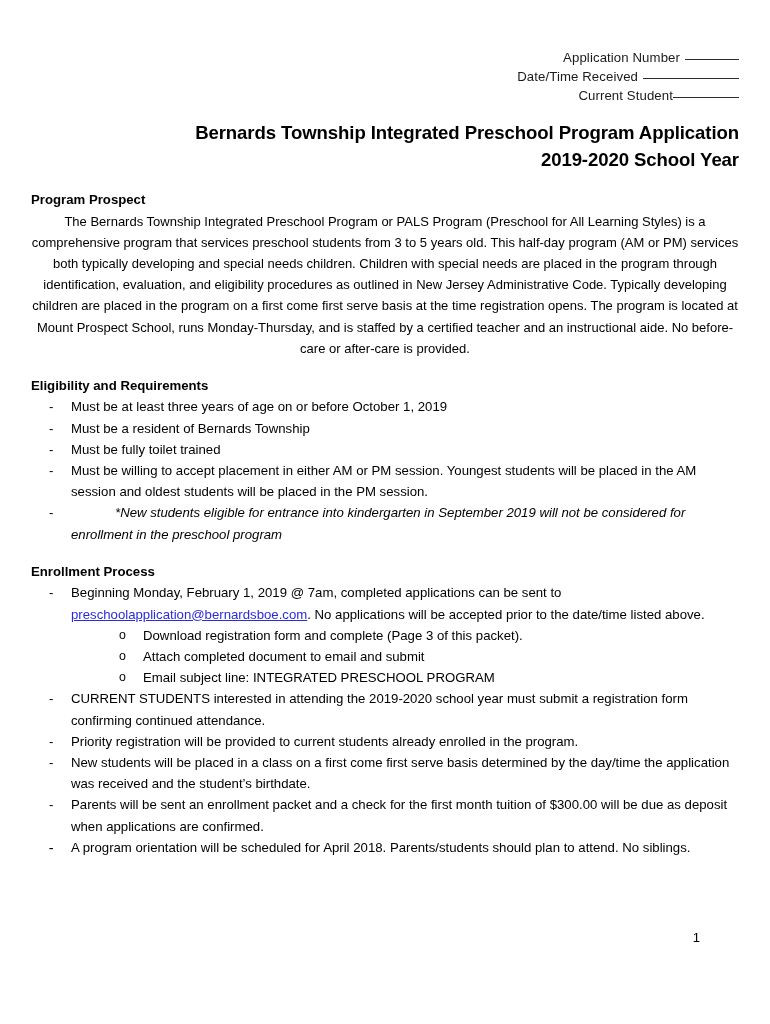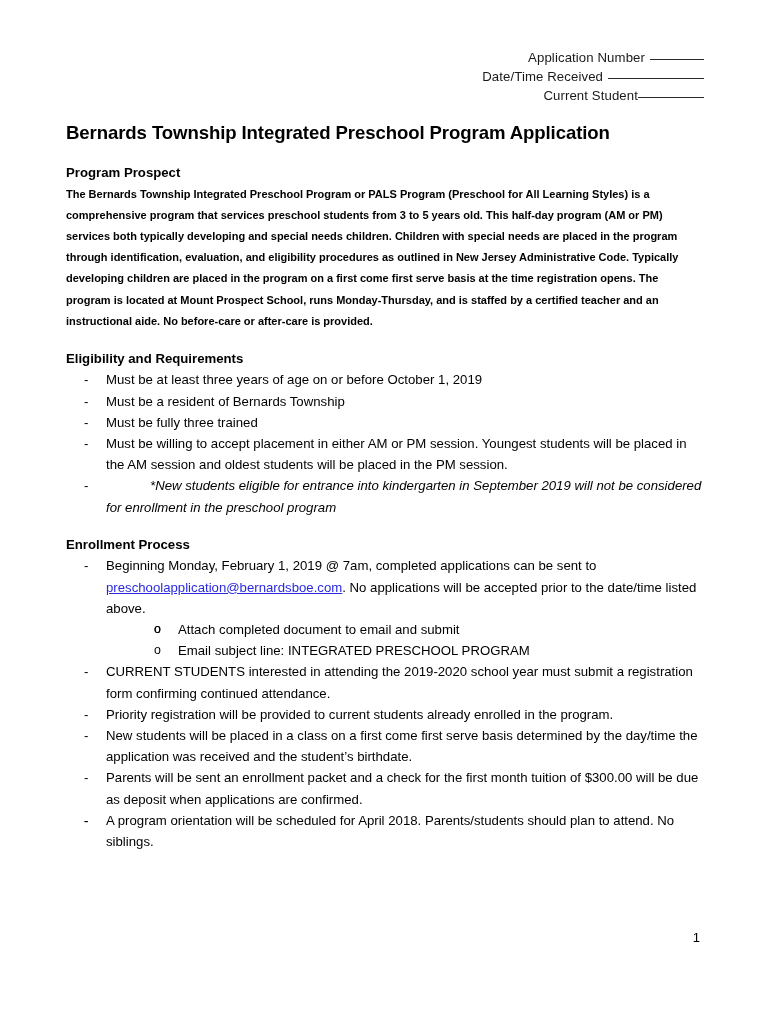--- a/index.html
+++ b/index.html
@@ -14,21 +14,21 @@
     color: #000000;
     position: relative;
     overflow: hidden;
   }
   .page {
     position: relative;
     width: 770px;
     height: 1024px;
     background: #ffffff;
     box-sizing: border-box;
-    padding: 0 66px;
+    padding: 0 31px;
   }
 
   
   .form-header {
     padding-top: 48px;
     text-align: right;
     font-size: 13.2px;
     line-height: 19px;
     color: #1a1a1a;
   }
@@ -46,41 +46,40 @@
     position: relative;
     top: -2px;
   }
   .rule-short  { width: 54px; margin-left: 5px; }
   .rule-long   { width: 96px; margin-left: 5px; }
   .rule-mid    { width: 66px; margin-left: 0px; }
 
   
   .doc-title {
     margin-top: 14px;
-    text-align: left;
+    text-align: right;
     font-size: 18.6px;
     font-weight: bold;
     line-height: 27px;
     letter-spacing: -0.1px;
   }
   .doc-title .title-line { display: block; }
 
   
   .section { margin-top: 17px; }
   .section-heading {
     font-size: 13.2px;
     font-weight: bold;
     line-height: 19.5px;
     margin-bottom: 1px;
   }
   .para {
-    font-size: 11px;
+    font-size: 13px;
     line-height: 21.2px;
-    text-align: left;
-    font-weight: bold;
+    text-align: center;
   }
 
   
   ul.dash-list, ul.circle-list {
     list-style: none;
     margin: 0;
     padding: 0;
   }
   ul.dash-list > li {
     position: relative;
@@ -140,41 +139,42 @@
     <span class="form-line">
       <span class="fh-label">Date/Time Received</span><span class="fh-rule rule-long"></span>
     </span>
     <span class="form-line">
       <span class="fh-label">Current Student</span><span class="fh-rule rule-mid"></span>
     </span>
   </div>
 
   <div class="doc-title">
     <span class="title-line">Bernards Township Integrated Preschool Program Application</span>
+    <span class="title-line">2019-2020 School Year</span>
   </div>
 
   <div class="section">
     <div class="section-heading">Program Prospect</div>
     <div class="para">The Bernards Township Integrated Preschool Program or PALS Program (Preschool for All Learning Styles) is a comprehensive program that services preschool students from 3 to 5 years old. This half-day program (AM or PM) services both typically developing and special needs children. Children with special needs are placed in the program through identification, evaluation, and eligibility procedures as outlined in New Jersey Administrative Code. Typically developing children are placed in the program on a first come first serve basis at the time registration opens. The program is located at Mount Prospect School, runs Monday-Thursday, and is staffed by a certified teacher and an instructional aide. No before-care or after-care is provided.</div>
   </div>
 
   <div class="section">
     <div class="section-heading">Eligibility and Requirements</div>
     <ul class="dash-list">
       <li>
         <span class="marker">-</span>
         <span>Must be at least three years of age on or before October 1, 2019</span>
       </li>
       <li>
         <span class="marker">-</span>
         <span>Must be a resident of Bernards Township</span>
       </li>
       <li>
         <span class="marker">-</span>
-        <span>Must be fully three trained</span>
+        <span>Must be fully toilet trained</span>
       </li>
       <li>
         <span class="marker">-</span>
         <span>Must be willing to accept placement in either AM or PM session. Youngest students will be placed in the AM session and oldest students will be placed in the PM session.</span>
       </li>
       <li>
         <span class="marker">-</span>
         <span class="italic">*New students eligible for entrance into kindergarten in September 2019 will not be considered for enrollment in the preschool program</span>
       </li>
     </ul>
@@ -183,20 +183,21 @@
   <div class="section">
     <div class="section-heading">Enrollment Process</div>
     <ul class="dash-list">
 
       <li>
         <span class="marker">-</span>
         <span>Beginning Monday, February 1, 2019 @ 7am, completed applications can be sent to </span><a class="maillink" href="#">preschoolapplication@bernardsboe.com</a><span>. No applications will be accepted prior to the date/time listed above.</span>
         <ul class="circle-list">
           <li>
             <span class="marker">o</span>
+            <span>Download registration form and complete (Page 3 of this packet).</span>
           </li>
           <li>
             <span class="marker">o</span>
             <span>Attach completed document to email and submit</span>
           </li>
           <li>
             <span class="marker">o</span>
             <span>Email subject line: INTEGRATED PRESCHOOL PROGRAM</span>
           </li>
         </ul>

